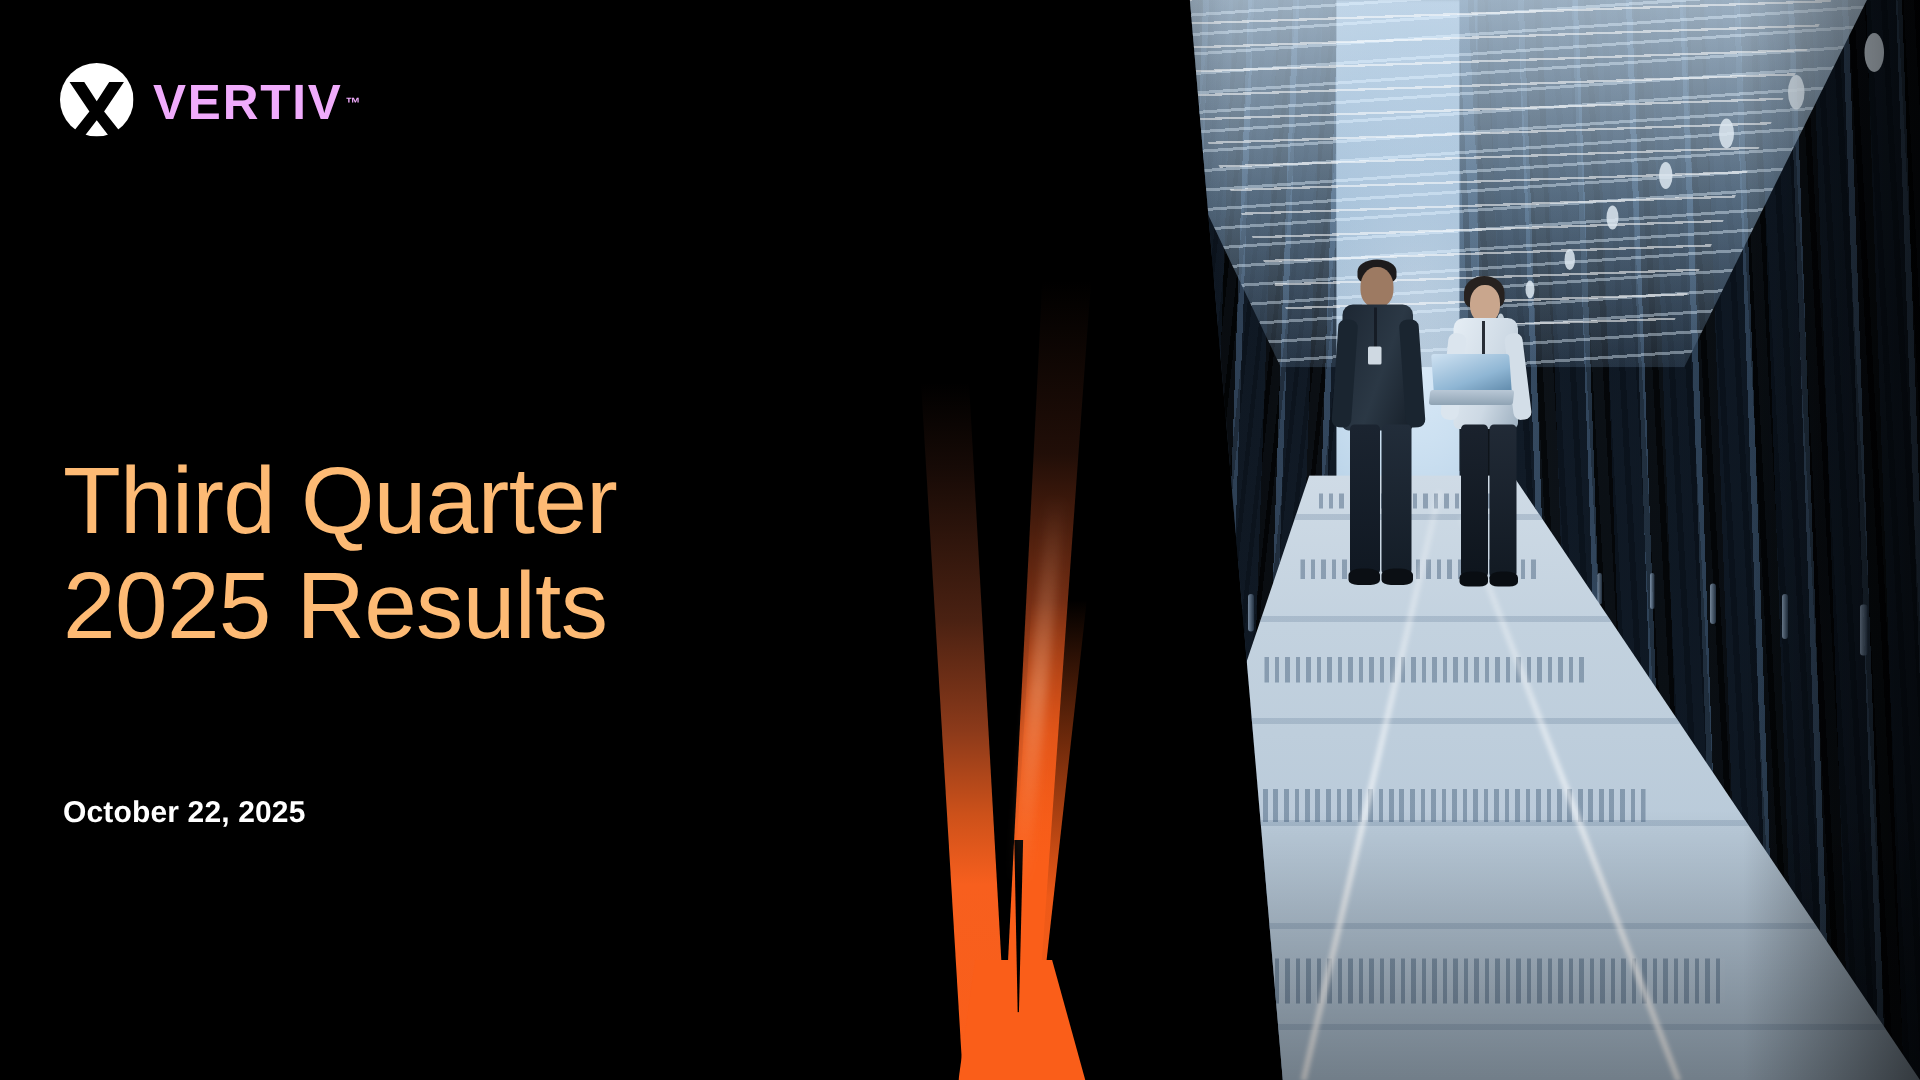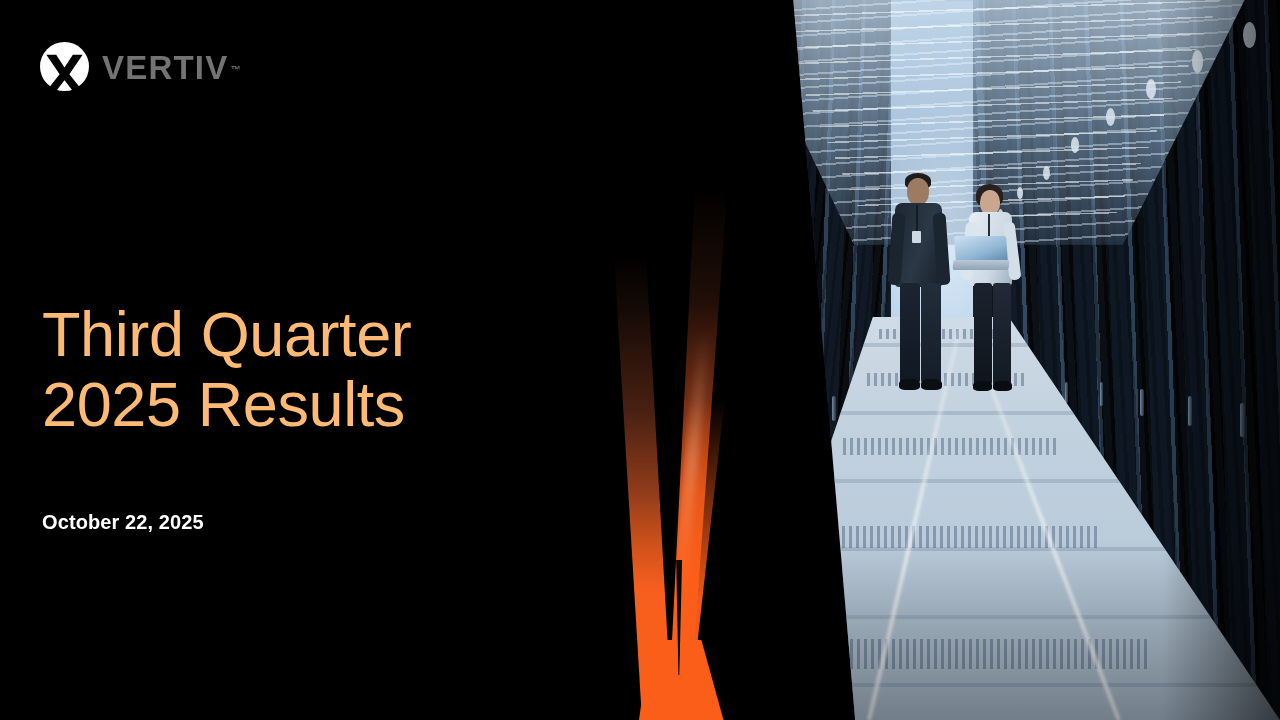--- a/index.html
+++ b/index.html
@@ -25,21 +25,21 @@
     height:50px;
   }
   .logo-mark {
     position:relative;
     width:49px; height:49px;
     flex:0 0 49px;
   }
   .logo-mark svg { display:block; width:49px; height:49px; }
   .logo-word {
     display:flex; align-items:flex-start;
-    color:#737373;
+    color:#f0abfc;
     font-size:33px;
     font-weight:bold;
     letter-spacing:1.2px;
     line-height:1;
     position:relative;
     top:1px;
   }
   .logo-tm {
     font-size:10px;
     font-weight:bold;
@@ -63,21 +63,21 @@
     font-weight:300;
     line-height:70px;
     letter-spacing:-0.4px;
     white-space:pre-line;
   }
   .slide-date {
     color:#ffffff;
     font-size:20px;
     font-weight:bold;
     letter-spacing:0.1px;
-    margin-top:72px;
+    margin-top:92px;
   }
 
   
   .photo {
     position:absolute;
     top:0; right:0;
     width:590px; height:720px;
     overflow:hidden;
     -webkit-clip-path: polygon(17.5% 0, 100% 0, 100% 100%, 28% 100%);
     clip-path: polygon(17.5% 0, 100% 0, 100% 100%, 28% 100%);

